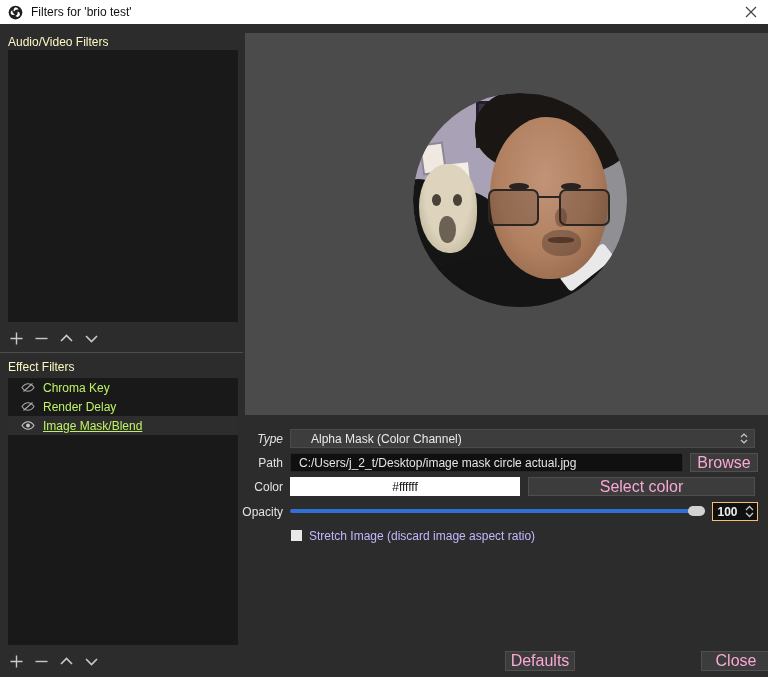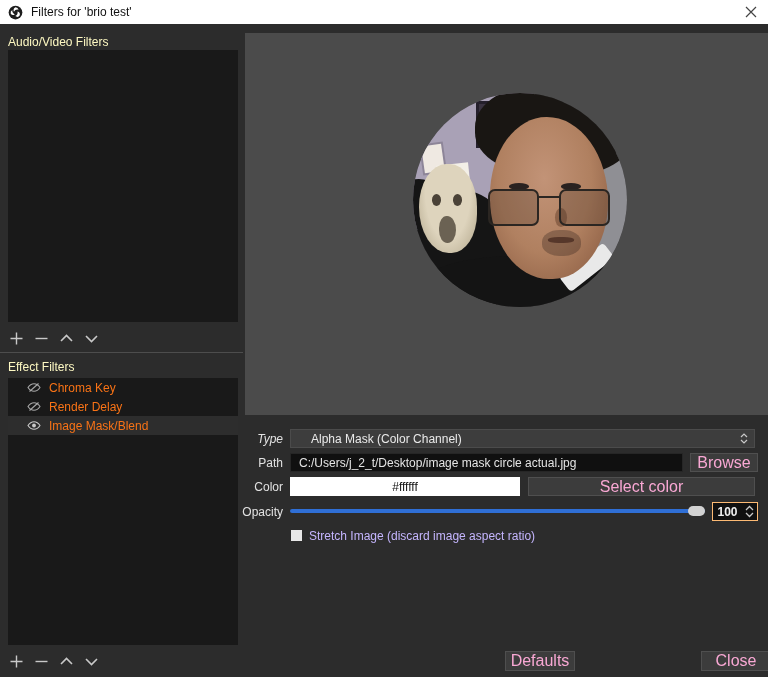--- a/index.html
+++ b/index.html
@@ -11,23 +11,23 @@
   .titlebar { position:absolute; left:0; top:0; width:768px; height:24px;
     background:#ffffff; display:flex; align-items:center; }
   .titlebar .app-icon { width:15px; height:15px; margin:0 8px 0 8px; }
   .titlebar .title { font-size:12px; color:#111; }
   .titlebar .close-btn { position:absolute; right:6px; top:2px; width:22px; height:20px;
     display:flex; align-items:center; justify-content:center; cursor:default; }
 
   
   .section-label { position:absolute; left:8px; font-size:12px; color:#fef9c3; }
   .listbox { position:absolute; left:8px; width:230px; background:#191919; }
-  .filter-row { height:19px; display:flex; align-items:center; padding-left:19px;
-    color:#f97316; font-size:12px; gap:7px; }
-  .filter-row.selected { background:#2d2d2d; }
+  .filter-row { height:19px; display:flex; align-items:center; padding-left:13px;
+    color:#bef264; font-size:12px; gap:7px; }
+  .filter-row.selected { background:#2d2d2d;text-decoration:underline; }
   .filter-row .vis-icon { width:15px; height:12px; flex:0 0 auto; display:flex; align-items:center; }
   .list-toolbar { position:absolute; left:8px; height:18px; display:flex; gap:9px; align-items:center; }
   .tool-btn { width:16px; height:16px; display:flex; align-items:center; justify-content:center; }
   .panel-divider { position:absolute; left:0; width:243px; height:1px; background:#4d4d4d; }
 
   
   .preview { position:absolute; left:245px; top:33px; width:523px; height:382px; background:#4b4b4b; overflow:hidden; }
   .avatar { position:absolute; left:168px; top:60px; width:214px; height:214px;
     border-radius:50%; overflow:hidden; background:#3a3a3a; }
   .avatar * { position:absolute; }

